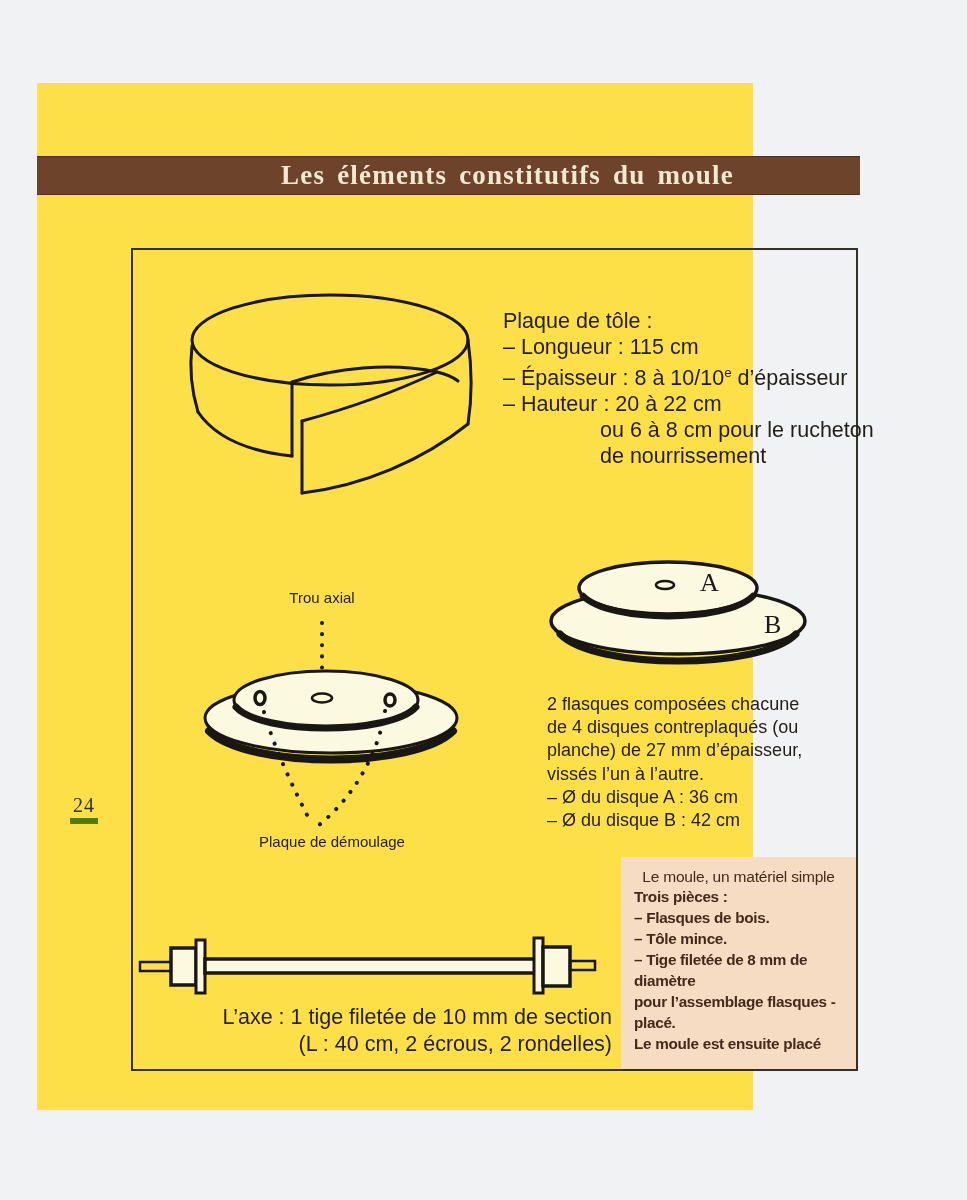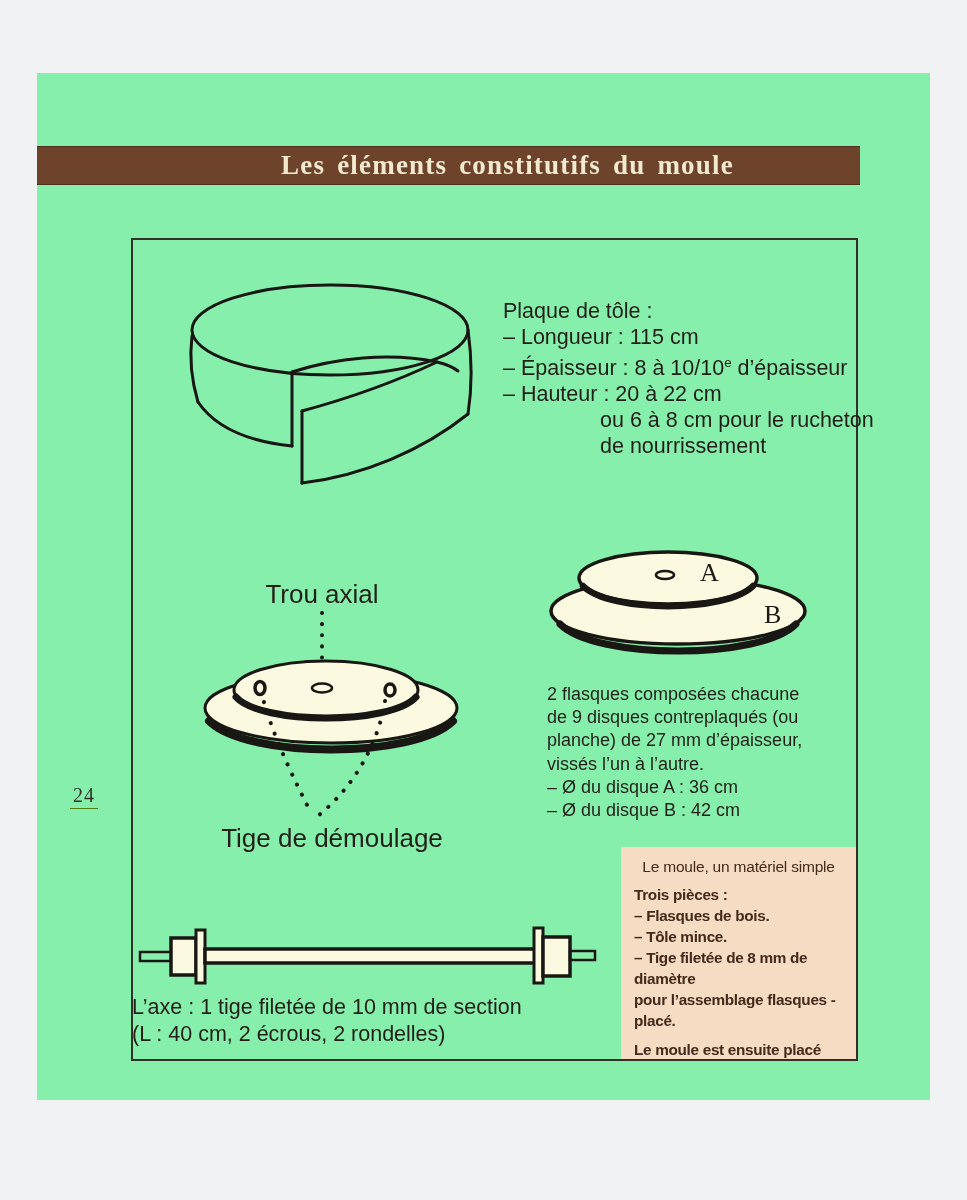--- a/index.html
+++ b/index.html
@@ -3,22 +3,22 @@
 <meta charset="utf-8">
 <style>
   html,body { margin:0; padding:0; }
   .stage {
     position:relative; width:967px; height:1200px;
     background:#f0f2f4; overflow:hidden;
     font-family:"Liberation Sans", sans-serif;
   }
   .abs { position:absolute; }
   .page {
-    position:absolute; left:37px; top:73px; width:893px; height:1027px;
-    background:#86efac;
+    position:absolute; left:37px; top:83px; width:716px; height:1027px;
+    background:#fde047;
   }
   .title-bar {
     position:absolute; left:0; top:73px; width:823px; height:39px;
     background:#6d432c;
     box-shadow: inset 0 1px 0 #4f2f1e, inset 0 -1px 0 #4f2f1e;
   }
   .bar-title {
     width:100%; height:39px; line-height:39px; text-align:center;
     padding-left:118px; box-sizing:border-box;
     font-family:"Liberation Serif", serif; font-weight:700; font-size:27px;
@@ -28,43 +28,43 @@
     position:absolute; left:94px; top:165px; width:727px; height:823px;
     border:2px solid #33302a; box-sizing:border-box;
   }
   .ann {
     color:#221e18; font-family:"Liberation Sans", sans-serif;
   }
   .plaque-block { left:466px; top:226px; width:380px; font-size:21.5px; line-height:25.7px; }
   .plaque-block .indent { padding-left:97px; }
   .plaque-block sup { font-size:0.62em; vertical-align:super; }
   .flasques-block { left:510px; top:610px; width:330px; font-size:18px; line-height:23.2px; }
-  .label-center { text-align:center; font-size:26px; }
+  .label-center { text-align:center; font-size:15px; }
   .disc-letter {
     font-family:"Liberation Serif", serif; font-size:26px; color:#1d1a15;
   }
-  .axle-caption { left:95px; top:921px; width:455px; text-align:left;
-    font-size:21.5px; line-height:26.5px; }
+  .axle-caption { left:95px; top:921px; width:455px; text-align:right;
+    font-size:21.5px; line-height:26.5px;padding-left:25px; }
   .note-box {
     position:absolute; left:584px; top:774px; width:235px; height:212px;
     background:#f6dcc3; color:#432a1d; overflow:hidden;
   }
   .note-title {
     margin-top:11px; text-align:center; font-size:15.5px; font-weight:400;
     letter-spacing:-0.2px;
   }
   .note-line {
     margin-left:13px; font-size:15.3px; font-weight:700; line-height:21px;
     letter-spacing:-0.3px;
   }
-  .note-gap { margin-top:8px; }
+  .note-gap { }
   .page-num {
     left:33px; top:711px;
     font-family:"Liberation Serif", serif; font-size:20px; color:#33302a;
-    border-bottom:1px solid #4d7c0f; padding:0 3px 1px 3px; letter-spacing:1px;
+    border-bottom:6px solid #4d7c0f; padding:0 3px 1px 3px; letter-spacing:1px;
   }
   svg { display:block; }
   .stroke { stroke:#191713; fill:none; stroke-linecap:round; }
   .filled { stroke:#191713; fill:#fcf9e1; }
 </style>
 </head>
 <body>
 
 <div class="stage">
   <div class="page">
@@ -114,25 +114,25 @@
       <path class="stroke" stroke-width="8" d="M 14,120 C 52,158 220,158 258,120"></path>
       <ellipse class="filled" cx="131" cy="89" rx="92" ry="29" stroke-width="3"></ellipse>
       <path class="stroke" stroke-width="7" d="M 41,96 C 66,124 196,124 221,96"></path>
       <ellipse class="filled" cx="127" cy="87" rx="10" ry="4.5" stroke-width="2.5"></ellipse>
       <ellipse class="filled" cx="65" cy="87" rx="5" ry="6.5" stroke-width="3.5"></ellipse>
       <ellipse class="filled" cx="195" cy="89" rx="5" ry="6" stroke-width="3.5"></ellipse>
       <path class="stroke" stroke-width="4" stroke-dasharray="0.1 11" d="M 69,101 C 80,140 100,180 116,212"></path>
       <path class="stroke" stroke-width="4" stroke-dasharray="0.1 11" d="M 190,100 C 184,140 160,185 124,214"></path>
     </svg>
 
-    <div class="abs ann label-center" style="left:150px; top:750px; width:290px;">Tige de démoulage</div>
+    <div class="abs ann label-center" style="left:150px; top:750px; width:290px;">Plaque de démoulage</div>
 
     <div class="abs ann flasques-block">
       <div>2 flasques composées chacune</div>
-      <div>de 9 disques contreplaqués (ou</div>
+      <div>de 4 disques contreplaqués (ou</div>
       <div>planche) de 27 mm d’épaisseur,</div>
       <div>vissés l’un à l’autre.</div>
       <div>– Ø du disque A : 36 cm</div>
       <div>– Ø du disque B : 42 cm</div>
     </div>
 
     <svg class="abs" style="left:100px; top:852px;" width="465" height="70" viewBox="0 0 465 70">
       <rect class="stroke" x="3" y="27" width="32" height="9" stroke-width="2.5"></rect>
       <rect class="filled" x="34" y="13" width="25" height="37" stroke-width="3.5"></rect>
       <rect class="filled" x="59" y="5" width="9" height="53" stroke-width="3"></rect>

